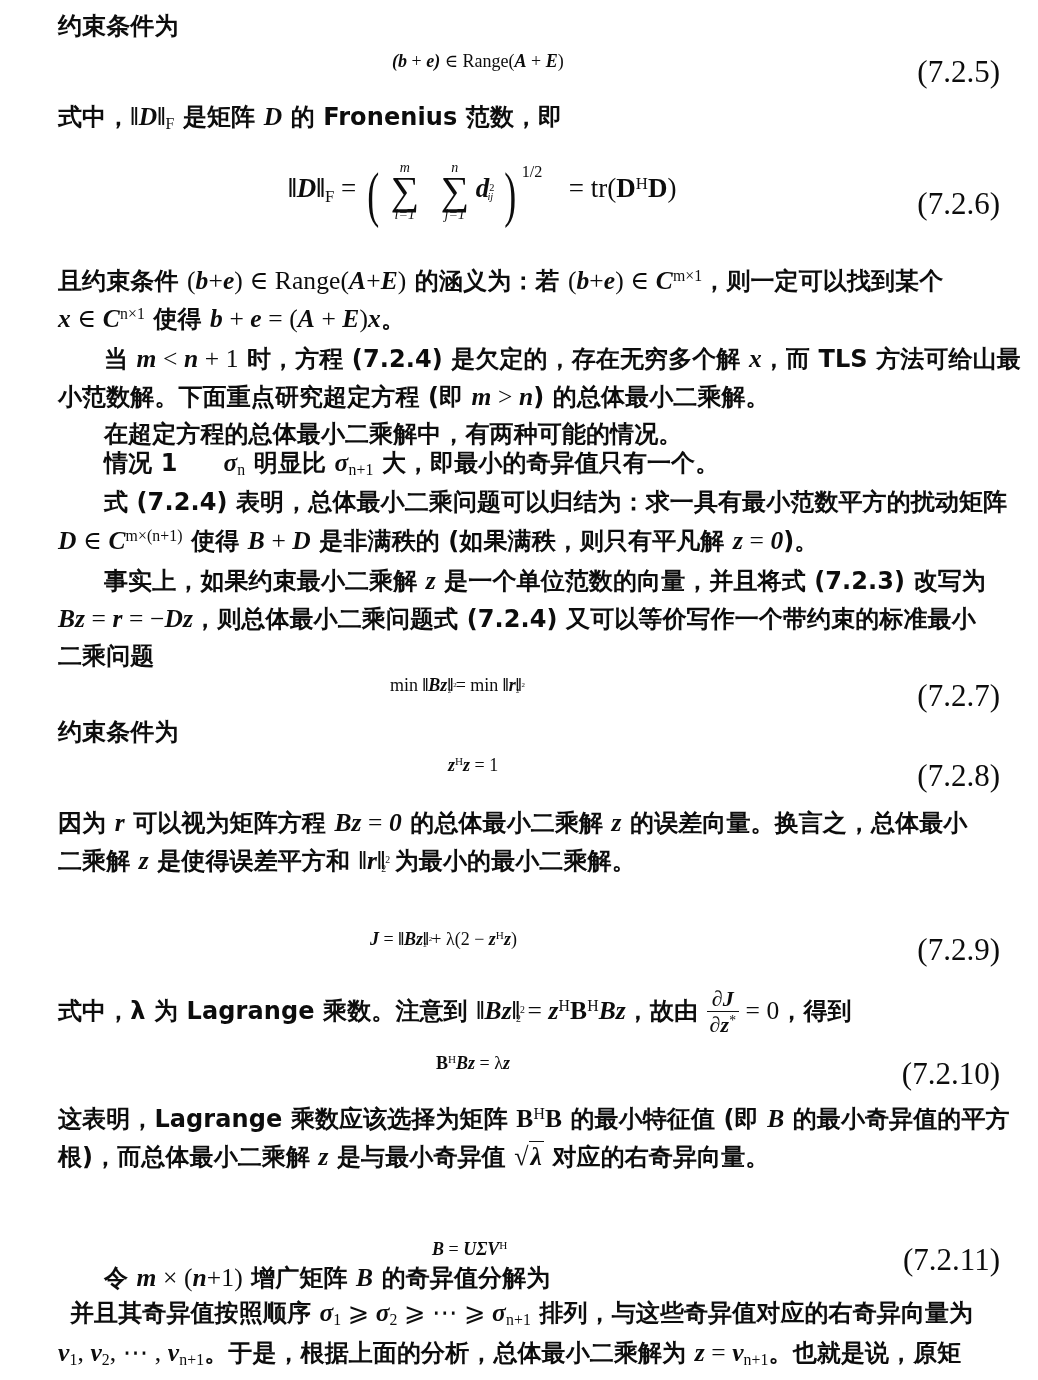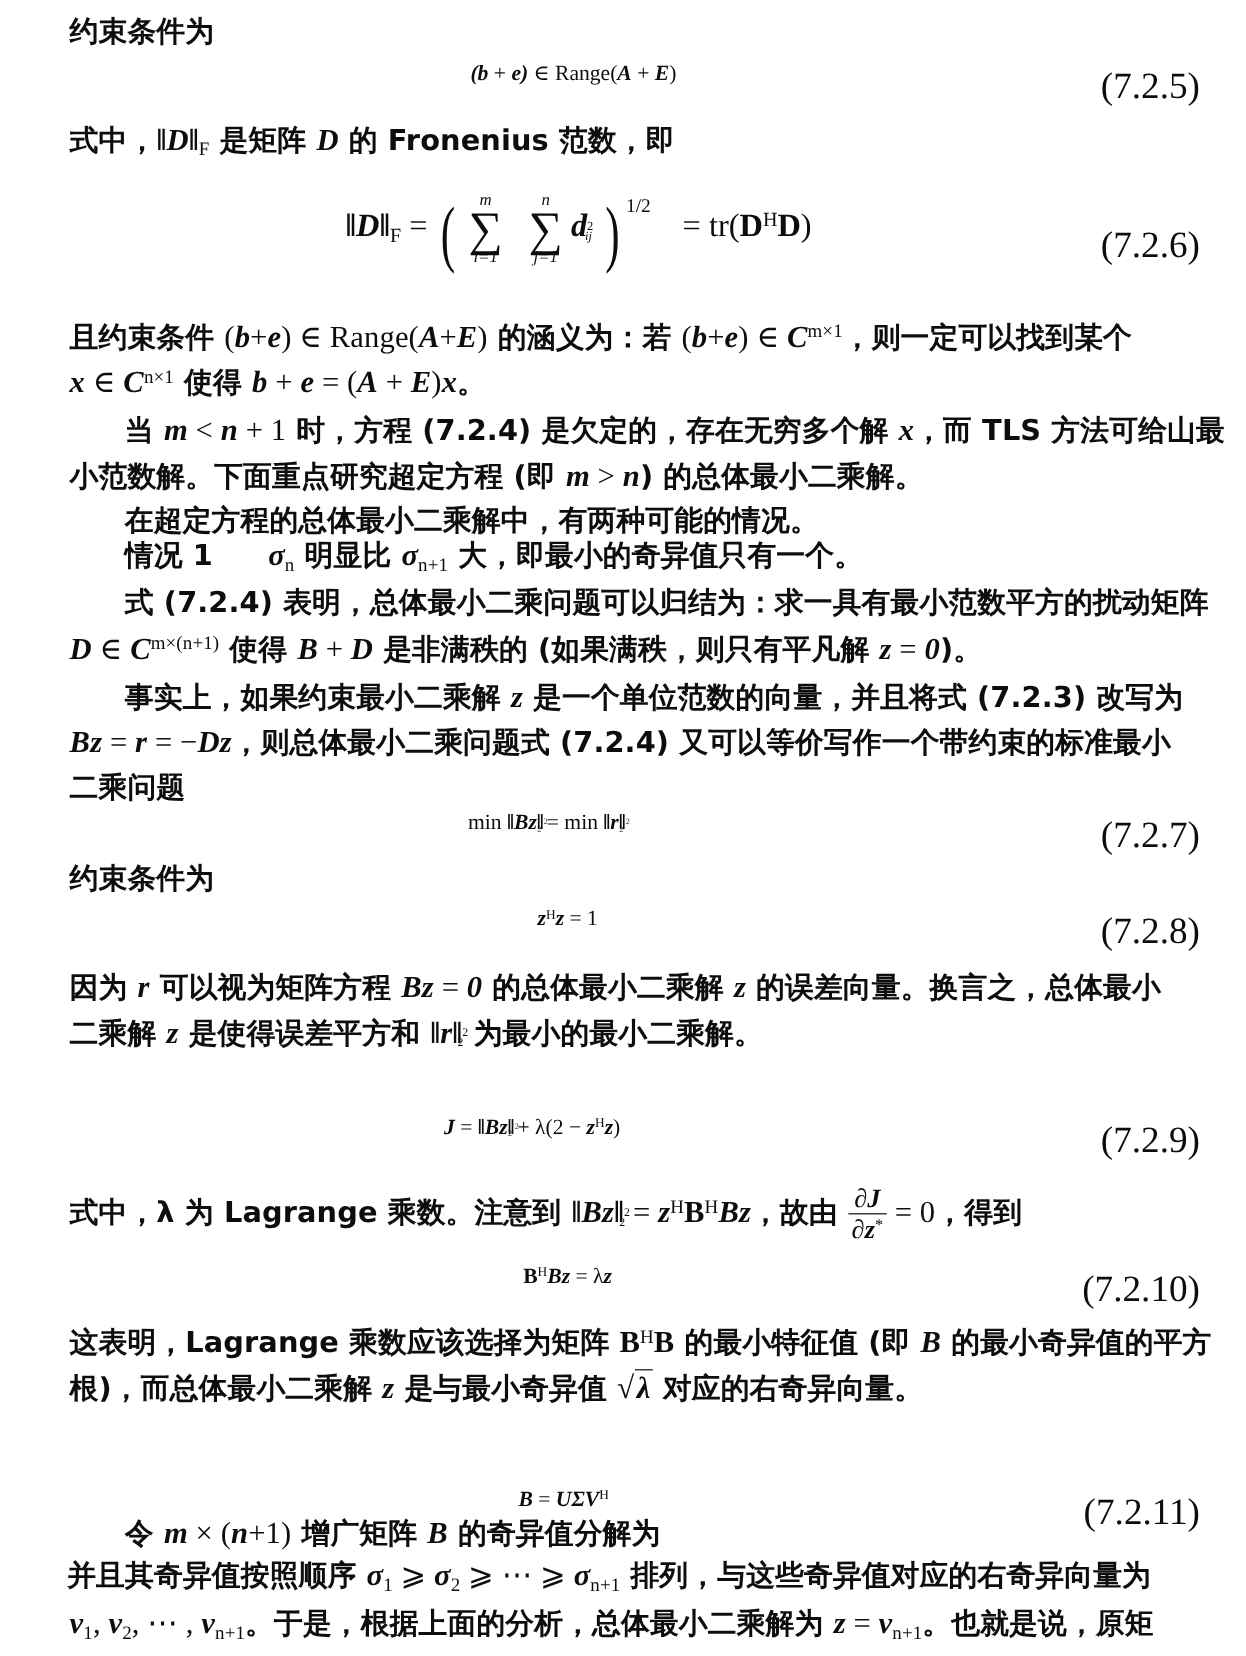--- a/index.html
+++ b/index.html
@@ -203,20 +203,20 @@
 
   <div class="line" style="left:104px; top:1228px;margin-top:37px;">
     <span class="cn">令 </span><span class="mi">m</span><span class="mr"> × (</span><span class="mi">n</span><span class="mr">+1)</span><span class="cn"> 增广矩阵 </span><span class="mb">B</span><span class="cn"> 的奇异值分解为</span>
   </div>
 
   <div class="eq" style="left:432px; top:1240px;">
     <span class="mb">B</span><span class="mr"> = </span><span class="mb">U</span><span class="mb" style="font-style:italic">Σ</span><span class="mb">V</span><span class="mr"><sup>H</sup></span>
   </div>
   <div class="eqno" style="top:1242px;">(7.2.11)</div>
 
-  <div class="line" style="left:56px; top:1300px;">
+  <div class="line" style="left:70px; top:1300px;">
     <span class="cn">并且其奇异值按照顺序 </span><span class="mi">σ</span><span class="mr"><sub>1</sub></span><span class="mr"> ⩾ </span><span class="mi">σ</span><span class="mr"><sub>2</sub></span><span class="mr"> ⩾ ⋯ ⩾ </span><span class="mi">σ</span><span class="mr"><sub>n+1</sub></span><span class="cn"> 排列，与这些奇异值对应的右奇异向量为</span>
   </div>
   <div class="line" style="left:58px; top:1340px;">
     <span class="mb">v</span><span class="mr"><sub>1</sub></span><span class="mr">, </span><span class="mb">v</span><span class="mr"><sub>2</sub></span><span class="mr">, ⋯ , </span><span class="mb">v</span><span class="mr"><sub>n+1</sub></span><span class="cn">。于是，根据上面的分析，总体最小二乘解为 </span><span class="mb">z</span><span class="mr"> = </span><span class="mb">v</span><span class="mr"><sub>n+1</sub></span><span class="cn">。也就是说，原矩</span>
   </div>
 
 </div>
 
 </body></html>

